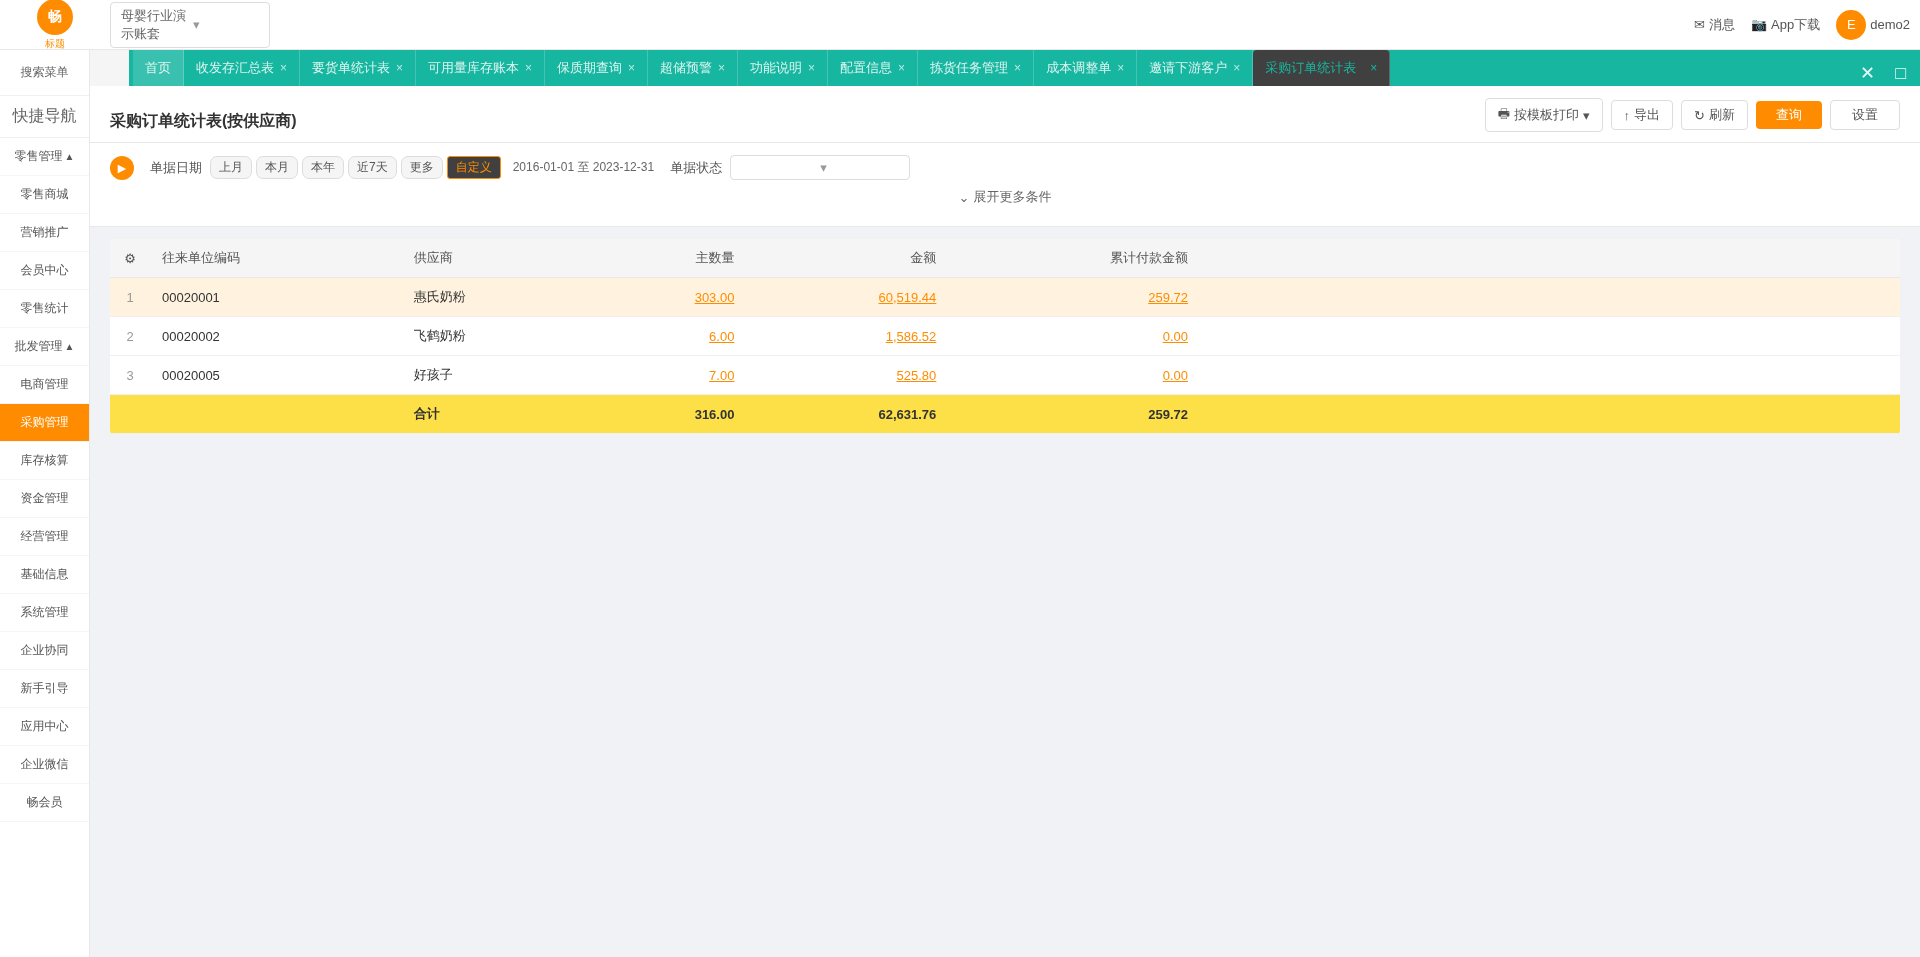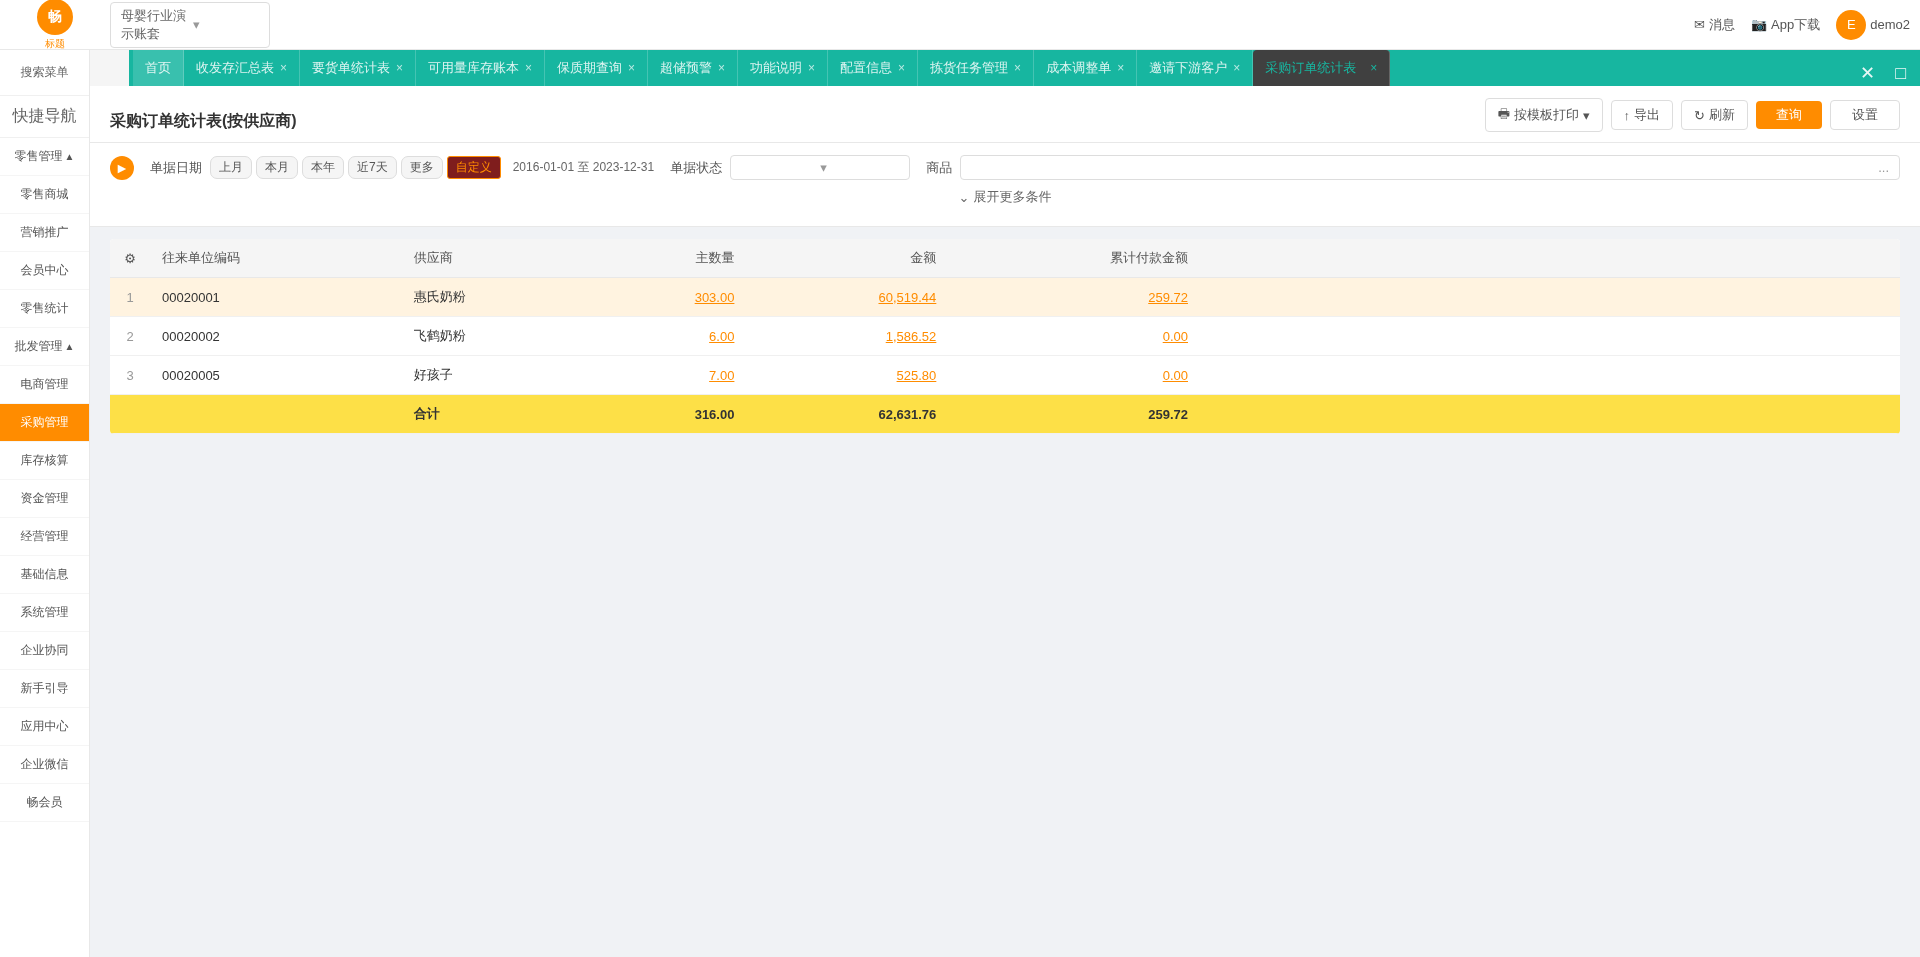--- a/index.html
+++ b/index.html
@@ -54,21 +54,21 @@
     .btn-settings { padding: 5px 21px; background: #fff; border: 1px solid #ddd; border-radius: 4px; cursor: pointer; font-size: 13px; color: #555; }
 
     
     .filter-area { background: #fff; padding: 12px 20px; border-bottom: 1px solid #e8e8e8; }
     .filter-row { display: flex; align-items: center; gap: 16px; flex-wrap: wrap; }
     .filter-toggle { width: 24px; height: 24px; background: #ff8c00; border-radius: 50%; display: flex; align-items: center; justify-content: center; color: white; cursor: pointer; font-size: 14px; flex-shrink: 0; }
     .filter-group { display: flex; align-items: center; gap: 8px; }
     .filter-label { color: #555; font-size: 13px; white-space: nowrap; }
     .date-shortcuts { display: flex; gap: 4px; }
     .date-shortcut { padding: 2px 8px; background: #f5f5f5; border: 1px solid #ddd; border-radius: 7px; cursor: pointer; font-size: 12px; color: #555; }
-    .date-shortcut.custom { background: #7f1d1d; color: #ff8c00; border: 1px solid #ff8c00; border-radius: 3px; padding: 2px 8px; font-size: 12px; cursor: pointer; }
+    .date-shortcut.custom { background: #404040; color: #ff8c00; border: 1px solid #ff8c00; border-radius: 3px; padding: 2px 8px; font-size: 12px; cursor: pointer; }
     .date-range { font-size: 12px; color: #666; margin-left: 4px; }
     .filter-select { display: flex; align-items: center; border: 1px solid #ddd; border-radius: 4px; padding: 4px 10px; min-width: 180px; cursor: pointer; background: #fff; }
     .filter-select span { flex: 1; color: #999; font-size: 13px; }
     .filter-input-group { display: flex; align-items: center; border: 1px solid #ddd; border-radius: 4px; padding: 4px 10px; flex: 1; min-width: 200px; background: #fff; }
     .filter-input-group input { border: none; outline: none; flex: 1; font-size: 13px; color: #333; }
     .more-conditions { display: flex; align-items: center; justify-content: center; padding: 8px; cursor: pointer; color: #666; font-size: 13px; gap: 4px; }
 
     
     .table-area { flex: 1; overflow: auto; padding: 12px 20px; background: #f0f2f5; }
     .data-table { width: 100%; border-collapse: collapse; background: #fff; border-radius: 4px; overflow: hidden; }
@@ -240,27 +240,20 @@
               <span class="date-shortcut">更多</span>
               <span class="date-shortcut custom">自定义</span>
             </div>
             <span class="date-range">2016-01-01 至 2023-12-31</span>
           </div>
           <div class="filter-group">
             <span class="filter-label">单据状态</span>
             <div class="filter-select">
               <span>&nbsp;</span>
               <span>▾</span>
-            </div>
-          </div>
-          <div class="filter-group" style="flex:1;">
-            <span class="filter-label">商品</span>
-            <div class="filter-input-group">
-              <input type="text" placeholder="" style="">
-              <span style="color:#999;cursor:pointer;">...</span>
             </div>
           </div>
         </div>
         <div class="more-conditions">
           <span>⌄</span>
           <span>展开更多条件</span>
         </div>
       </div>
 
       <div class="table-area">

